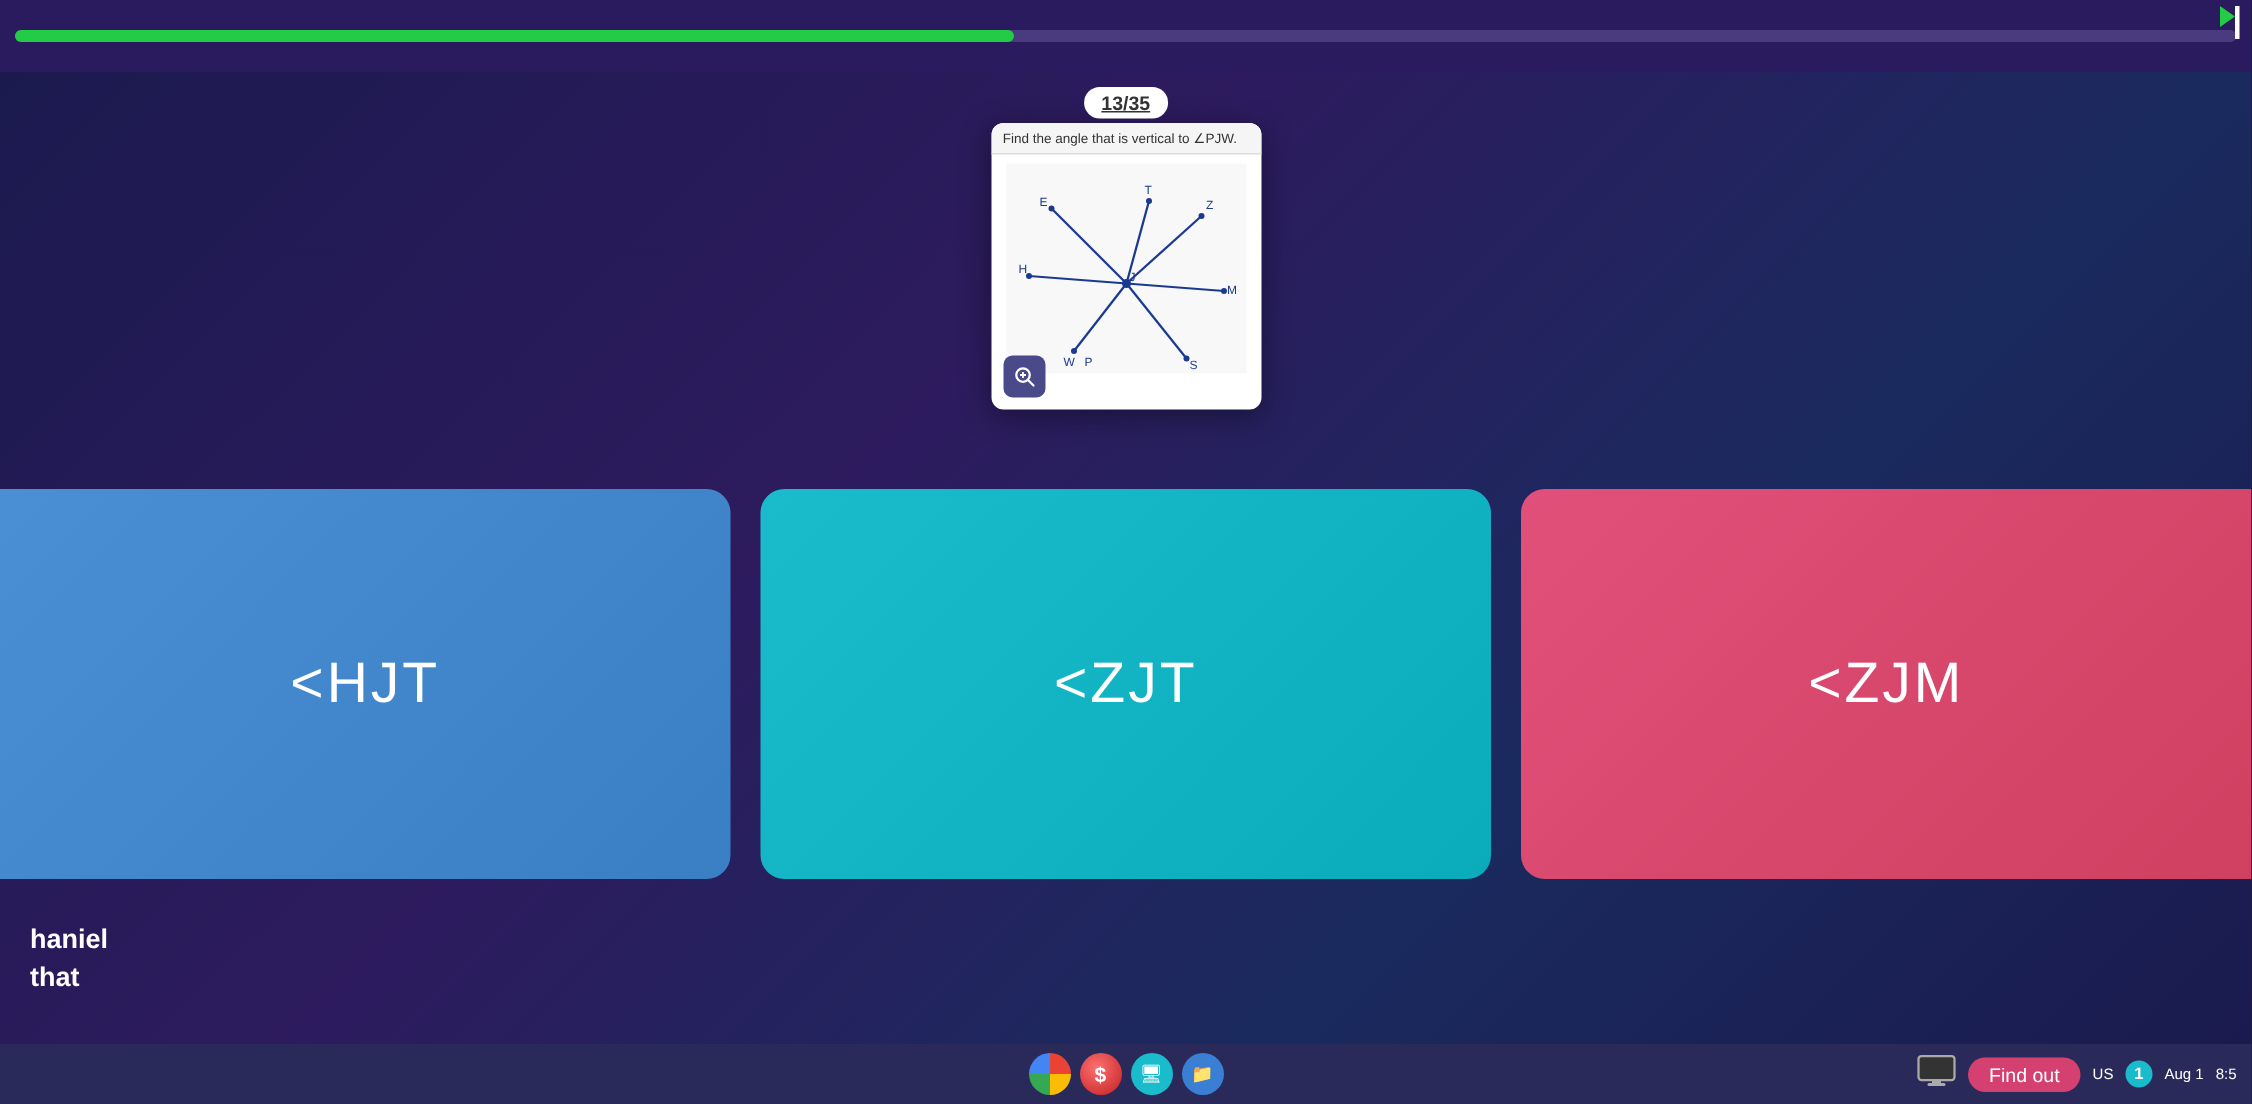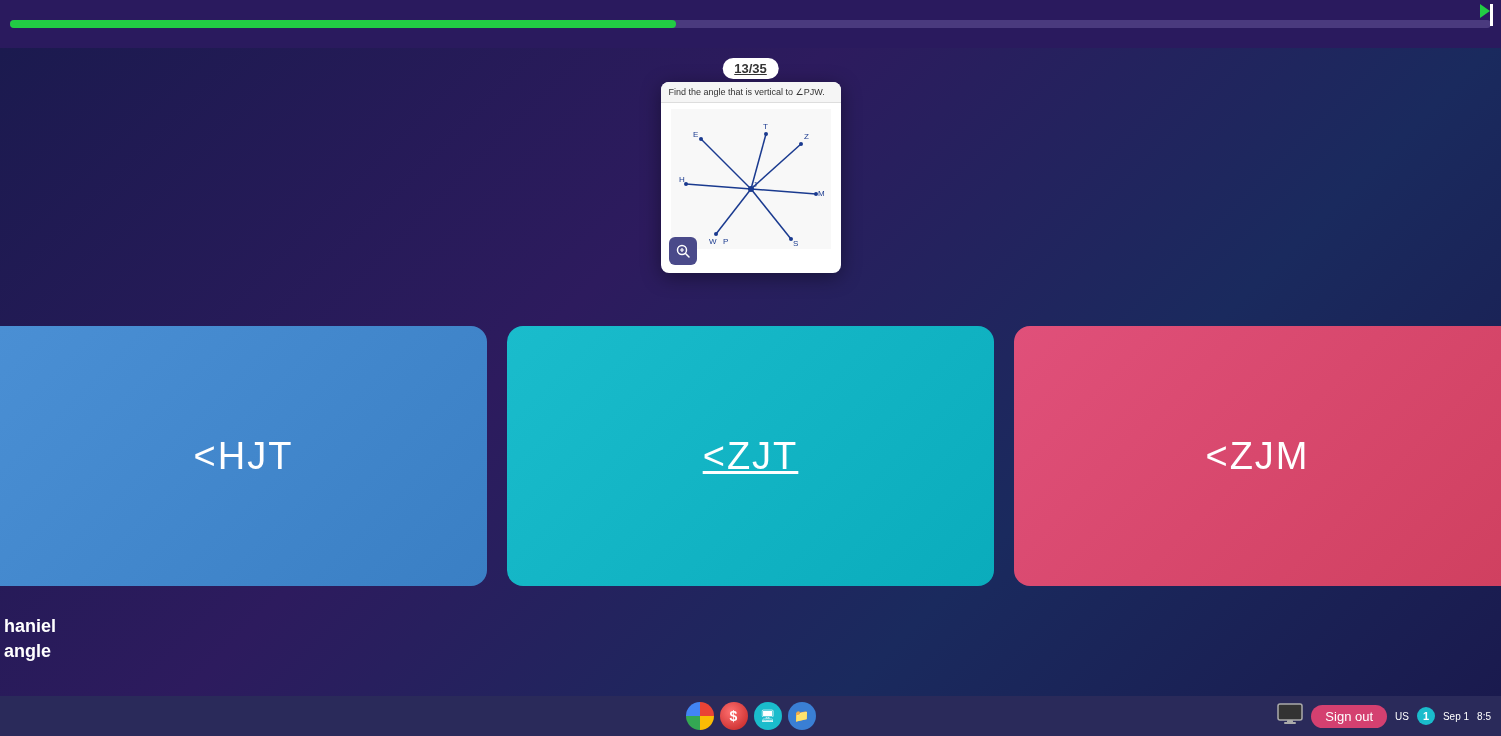--- a/index.html
+++ b/index.html
@@ -169,36 +169,35 @@
       margin-right: 0;
       border-radius: 16px 0 0 16px;
     }
 
     .choice-blue {
       background: linear-gradient(135deg, #4a8fd4, #3a7fc4);
     }
 
     .choice-teal {
       background: linear-gradient(135deg, #1abccc, #0aacbc);
-      text-decoration: underline;
     }
 
     .choice-yellow {
       background: linear-gradient(135deg, #f0b030, #e0a020);
     }
 
     .choice-pink {
       background: linear-gradient(135deg, #e0507a, #d04060);
     }
 
     
     .user-info {
       position: absolute;
       bottom: 32px;
-      left: 4px;
+      left: 20px;
       color: white;
       font-size: 18px;
       font-weight: 600;
       line-height: 1.4;
     }
 
     
     .taskbar {
       position: absolute;
       bottom: 0;
@@ -371,21 +370,21 @@
     <div class="choice-btn choice-teal">
       <span>&lt;ZJT</span>
     </div>
     <div class="choice-btn choice-pink">
       <span>&lt;ZJM</span>
     </div>
   </div>
 
   <div class="user-info">
     <div>haniel</div>
-    <div>angle</div>
+    <div>that</div>
   </div>
 
 </div>
 
 <div class="taskbar">
   <div class="taskbar-left"></div>
 
   <div class="taskbar-center">
 
     <div class="taskbar-icon" style="background: conic-gradient(#ea4335 0deg 90deg, #fbbc05 90deg 180deg, #34a853 180deg 270deg, #4285f4 270deg 360deg); border-radius: 50%; width:28px; height:28px;">
@@ -407,25 +406,25 @@
   <div class="taskbar-right">
 
     <div style="color: #aaa; font-size: 18px; cursor:pointer;">
       <svg width="26" height="22" viewBox="0 0 26 22" fill="none">
         <rect x="1" y="1" width="24" height="16" rx="2" stroke="#aaaaaa" stroke-width="1.5" fill="#333"></rect>
         <rect x="10" y="17" width="6" height="3" rx="1" fill="#aaaaaa"></rect>
         <rect x="7" y="19" width="12" height="2" rx="1" fill="#aaaaaa"></rect>
       </svg>
     </div>
 
-    <button class="sign-out-btn">Sign out</button>
+    <button class="sign-out-btn">Find out</button>
 
     <span class="taskbar-text">US</span>
 
     <div class="notification-badge">
       <span>1</span>
     </div>
 
-    <span class="taskbar-text">Sep 1</span>
+    <span class="taskbar-text">Aug 1</span>
 
     <span class="taskbar-text">8:5</span>
   </div>
 </div>
 
 </body></html>

